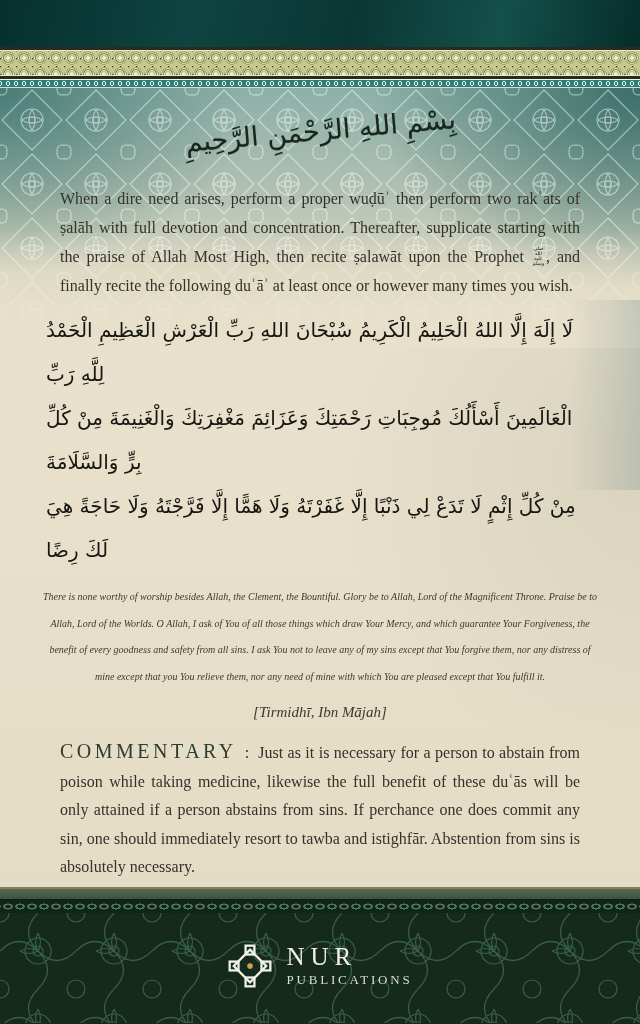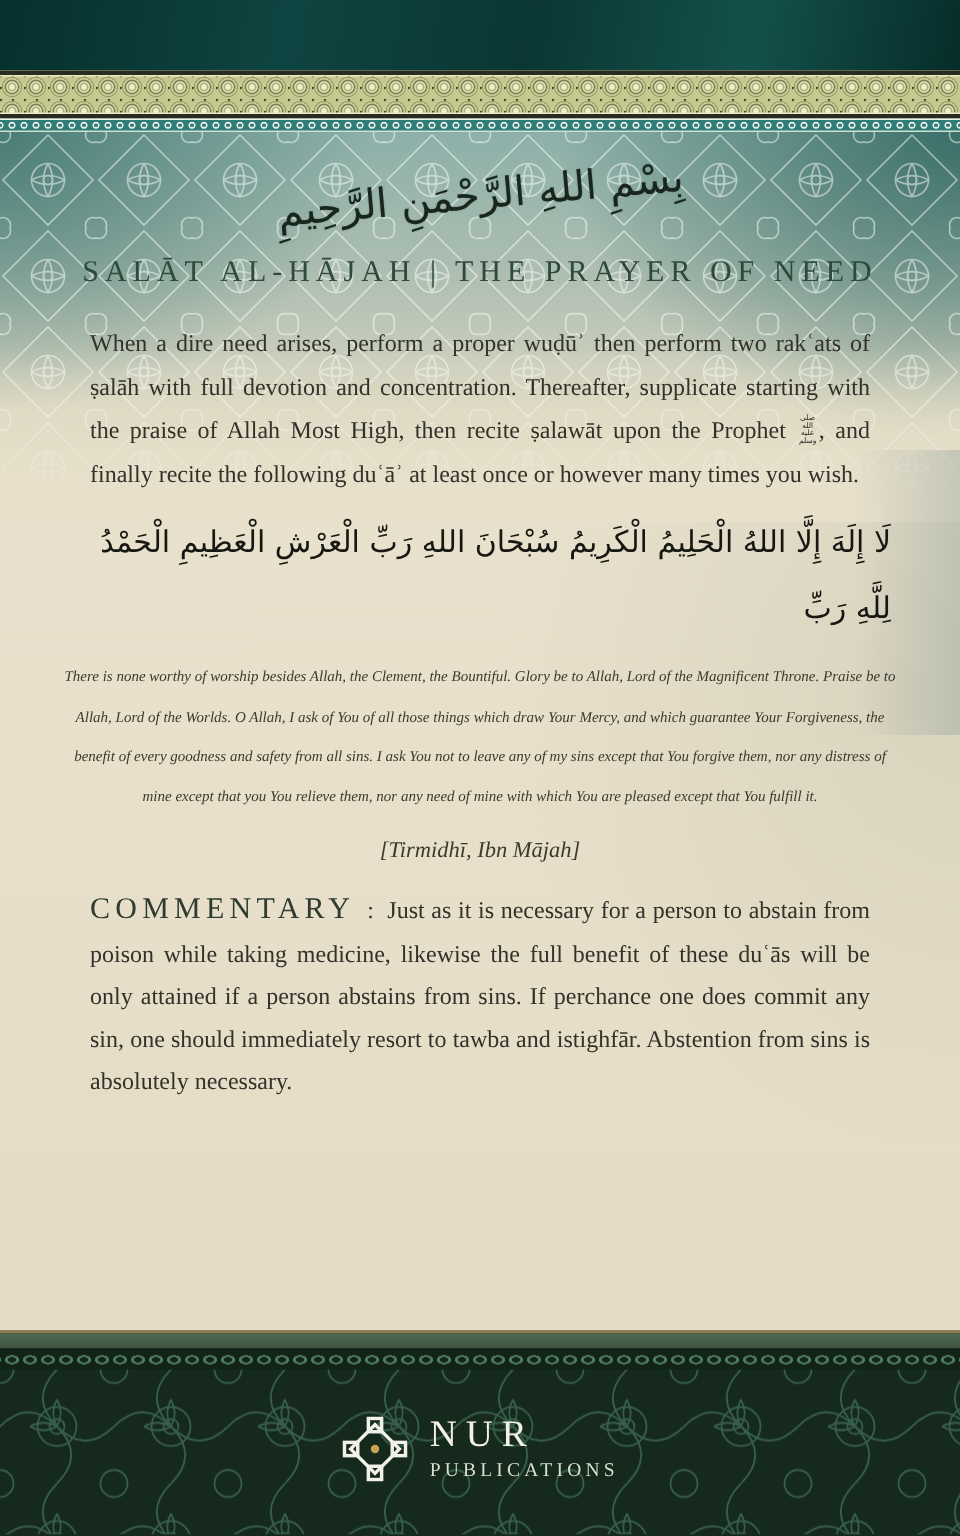--- a/index.html
+++ b/index.html
@@ -43,21 +43,21 @@
   .main { position:relative; z-index:1; }
   .bismillah { height:74px; display:flex; align-items:center; justify-content:center; padding-top:10px;
     font-family:"DejaVu Sans",sans-serif; font-size:27px; color:#18261e;
     transform:rotate(-5deg); text-shadow:0 0 1px rgba(20,40,30,.35); }
   .title { margin-top:8px; text-align:center; font-size:20px; letter-spacing:4px;
     color:#2d4a3a; font-weight:normal; }
   .intro { width:520px; margin:22px auto 0; font-size:16px; line-height:29px;
     color:#33322a; text-align:justify; }
   .saw { display:inline-block; width:15px; font-size:5px; line-height:5px; text-align:center;
     font-family:"DejaVu Sans",sans-serif; color:#2a2a22; vertical-align:-3px; white-space:normal; }
-  .arabic { width:548px; margin:8px auto 0; direction:rtl; text-align:right;
+  .arabic { width:548px; margin:8px auto 0; direction:rtl; text-align:left;
     font-family:"DejaVu Sans",sans-serif; font-size:20px; line-height:44px; color:#171712; }
   .translation { width:556px; margin:12px auto 0; text-align:center; font-style:italic;
     font-size:10px; line-height:26.5px; color:#3b3a2e; }
   .attribution { margin-top:14px; text-align:center; font-style:italic; font-size:15px; color:#3b3a2e; }
   .commentary { width:520px; margin:16px auto 0; font-size:16px; line-height:28.5px;
     color:#33322a; text-align:justify; }
   .c-label { font-size:20px; letter-spacing:3.5px; color:#2f3c31; }
   .c-sep { margin:0 9px 0 8px; }
 
   
@@ -104,26 +104,27 @@
       <rect width="640" height="260" fill="url(#lace)"></rect>
     </svg>
     <div class="hero-fade"></div>
   </div>
   <div class="edge-tint"></div>
 
   <div class="main">
 
     <div class="bismillah" lang="ar" dir="rtl">بِسْمِ اللهِ الرَّحْمَنِ الرَّحِيمِ</div>
 
-    <h1 class="title">SALĀT AL-HĀJAH | THE PRAYER OF NEED</h1>
 
     <p class="intro"><span>When a dire need arises, perform a proper wuḍūʾ then perform two rakʿats of ṣalāh with full devotion and concentration. Thereafter, supplicate starting with the praise of Allah Most High, then recite ṣalawāt upon the Prophet </span><span class="saw" lang="ar">صلى الله عليه وسلم</span><span>, and finally recite the following duʿāʾ at least once or however many times you wish.</span></p>
 
     <div class="arabic" lang="ar" dir="rtl">
       <div>لَا إِلَهَ إِلَّا اللهُ الْحَلِيمُ الْكَرِيمُ سُبْحَانَ اللهِ رَبِّ الْعَرْشِ الْعَظِيمِ الْحَمْدُ لِلَّهِ رَبِّ</div>
+      <div>الْعَالَمِينَ أَسْأَلُكَ مُوجِبَاتِ رَحْمَتِكَ وَعَزَائِمَ مَغْفِرَتِكَ وَالْغَنِيمَةَ مِنْ كُلِّ بِرٍّ وَالسَّلَامَةَ</div>
+      <div>مِنْ كُلِّ إِثْمٍ لَا تَدَعْ لِي ذَنْبًا إِلَّا غَفَرْتَهُ وَلَا هَمًّا إِلَّا فَرَّجْتَهُ وَلَا حَاجَةً هِيَ لَكَ رِضًا</div>
     </div>
 
     <p class="translation">There is none worthy of worship besides Allah, the Clement, the Bountiful. Glory be to Allah, Lord of the Magnificent Throne. Praise be to Allah, Lord of the Worlds. O Allah, I ask of You of all those things which draw Your Mercy, and which guarantee Your Forgiveness, the benefit of every goodness and safety from all sins. I ask You not to leave any of my sins except that You forgive them, nor any distress of mine except that you You relieve them, nor any need of mine with which You are pleased except that You fulfill it.</p>
     <p class="attribution">[Tirmidhī, Ibn Mājah]</p>
 
     <p class="commentary"><span class="c-label">COMMENTARY</span><span class="c-sep">:</span><span>Just as it is necessary for a person to abstain from poison while taking medicine, likewise the full benefit of these duʿās will be only attained if a person abstains from sins. If perchance one does commit any sin, one should immediately resort to tawba and istighfār. Abstention from sins is absolutely necessary.</span></p>
   </div>
 
   <div class="footer">
     <div class="footer-sage"></div>

